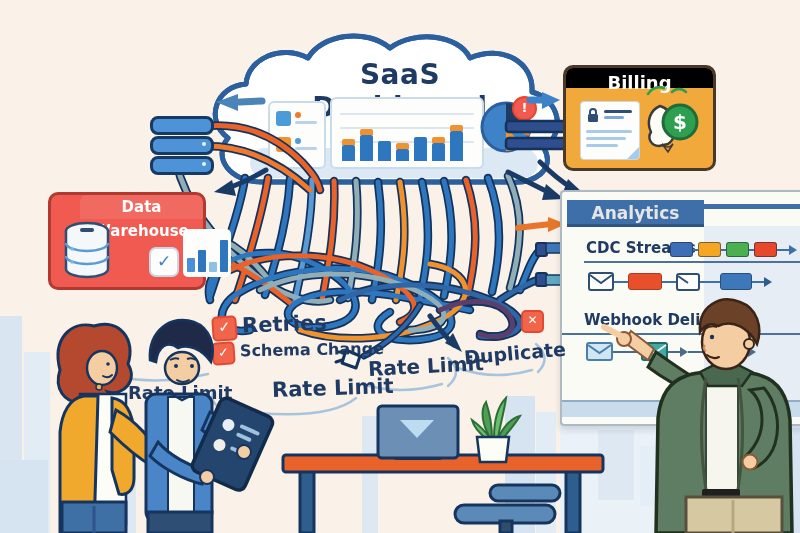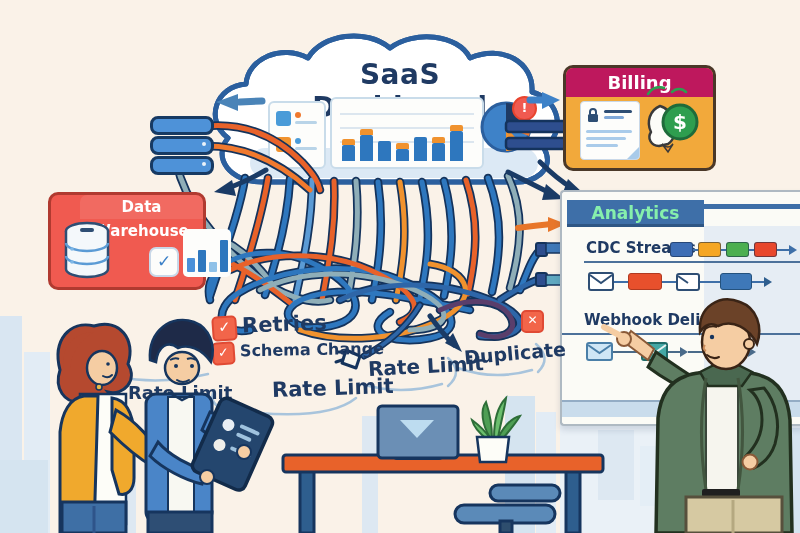--- a/index.html
+++ b/index.html
@@ -11,37 +11,37 @@
   .card{position:absolute;border-radius:10px;}
   .card-head{position:absolute;left:0;right:0;top:0;color:#fff;font-weight:bold;
              text-align:center;border-radius:7px 7px 0 0;}
   #crm-card{left:75px;top:63px;width:133px;height:99px;background:#4E92D8;border:3px solid #2B5F9E;}
   #crm-card .card-head{height:27px;line-height:27px;font-size:17px;background:#3473C2;letter-spacing:1px;}
   .crm-inner{position:absolute;left:8px;top:33px;width:101px;height:58px;background:#FDFDFB;
              border-radius:6px;border:2px solid #C9DCEA;}
   .crm-row{position:absolute;left:5px;width:88px;height:24px;display:flex;align-items:center;gap:5px;}
   .crm-lines i{display:block;height:3px;border-radius:2px;background:#A9CBEA;margin:3px 0;}
   #billing-card{left:563px;top:65px;width:147px;height:100px;background:#F2A93B;border:3px solid #4A3828;}
-  #billing-card .card-head{height:29px;line-height:29px;font-size:18px;background:#be185d;}
+  #billing-card .card-head{height:20px;line-height:29px;font-size:18px;background:#000000;}
   .invoice{position:absolute;left:14px;top:33px;width:58px;height:57px;background:#FDFDFB;
            border-radius:4px;border:1.5px solid #C9D8E8;overflow:hidden;}
   .invoice i{position:absolute;height:3px;border-radius:2px;}
   .inv-corner{position:absolute;right:0;bottom:0;width:0;height:0;
               border-left:12px solid transparent;border-bottom:12px solid #A9CBEA;}
   #dw-card{left:48px;top:192px;width:152px;height:92px;background:#F05A50;border:3px solid #B03A30;}
   #dw-card .card-head{height:24px;line-height:24px;font-size:15px;background:rgba(255,255,255,0.10);margin-left:29px;}
   .dw-check{position:absolute;left:98px;top:52px;width:26px;height:26px;background:#FDFDFB;
             border-radius:7px;border:2px solid #C9D8E8;color:#3E82C8;font-weight:bold;font-size:17px;
             text-align:center;line-height:24px;}
   
   #board{left:560px;top:190px;width:245px;height:232px;background:#FBFBF6;
          border:2px solid #AEB9C2;border-right:none;box-shadow:0 4px 6px rgba(60,80,110,.18);}
   #board .shade{position:absolute;left:142px;top:34px;width:103px;height:176px;background:#E6EDF4;}
   #board-head{position:absolute;left:5px;top:8px;width:137px;height:27px;background:#3E6FA8;
-              color:#86efac;font-weight:bold;font-size:17px;text-align:center;line-height:27px;
+              color:#e5e5e5;font-weight:bold;font-size:17px;text-align:center;line-height:27px;
               box-shadow:inset 0 -3px 0 #2E5684;}
   #board .topstrip{position:absolute;left:142px;top:12px;width:103px;height:5px;background:#3E6FA8;}
   .brow-label{position:absolute;color:#1F3A63;font-weight:bold;font-size:15px;}
   .divider{position:absolute;background:#4C719A;height:2px;}
   .flowrow{position:absolute;display:flex;align-items:center;}
   .sq{width:21px;height:13px;border-radius:3px;border:1.5px solid rgba(20,40,70,.55);}
   .conn{width:5px;height:2px;background:#3E6FA8;}
   .conn.w14{width:14px;} .conn.w20{width:20px;} .conn.w28{width:28px;} .conn.w12{width:12px;} .conn.w60{width:60px;}
   .tri{width:0;height:0;border-top:5px solid transparent;border-bottom:5px solid transparent;
        border-left:8px solid #3E6FA8;}

